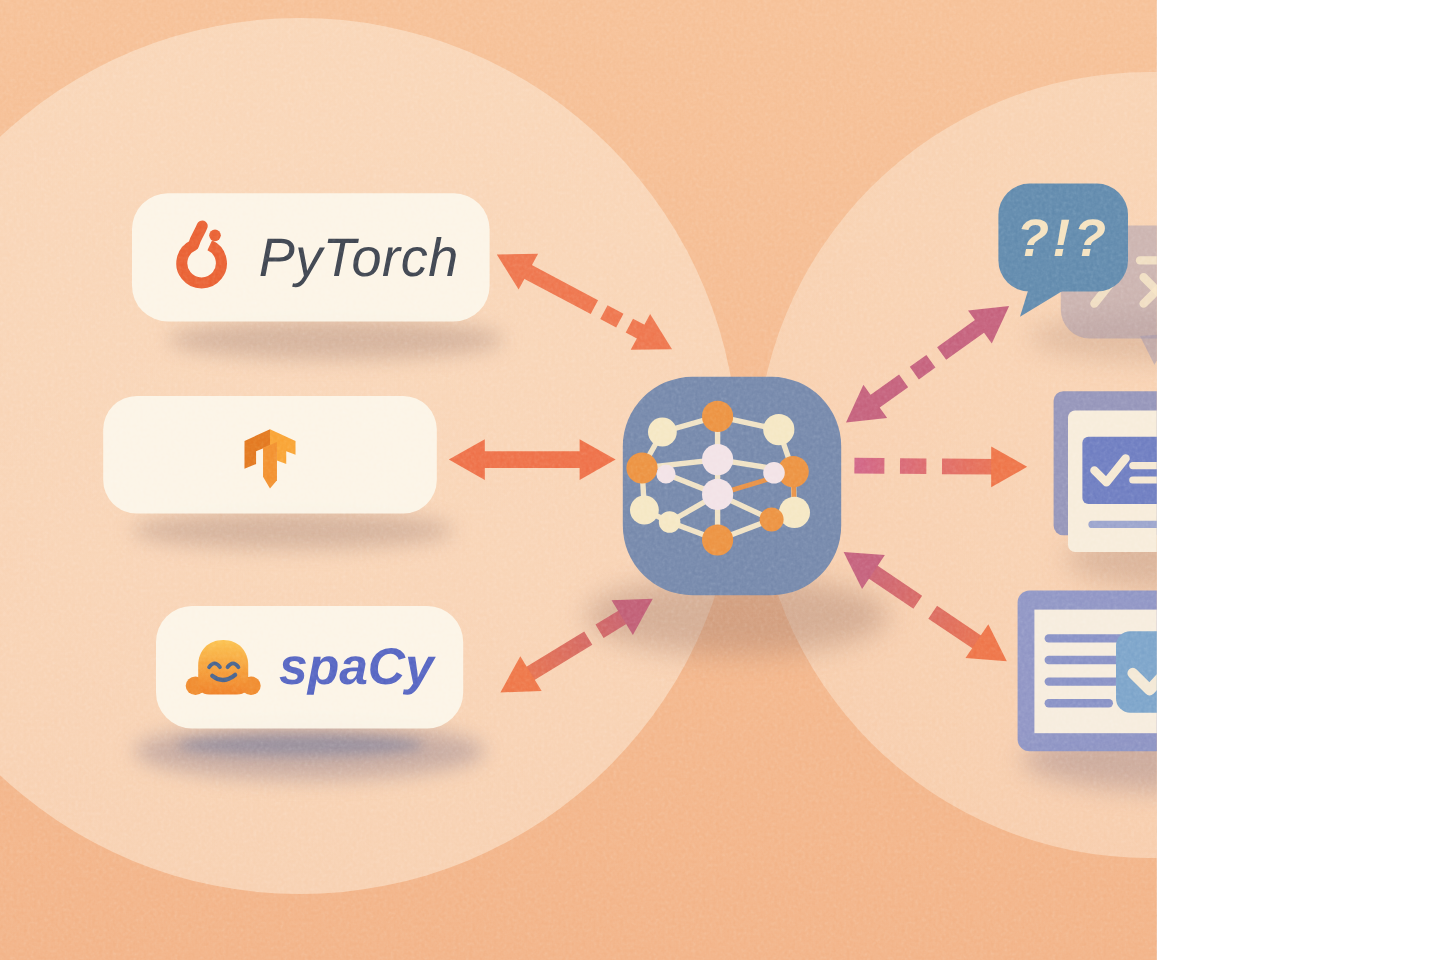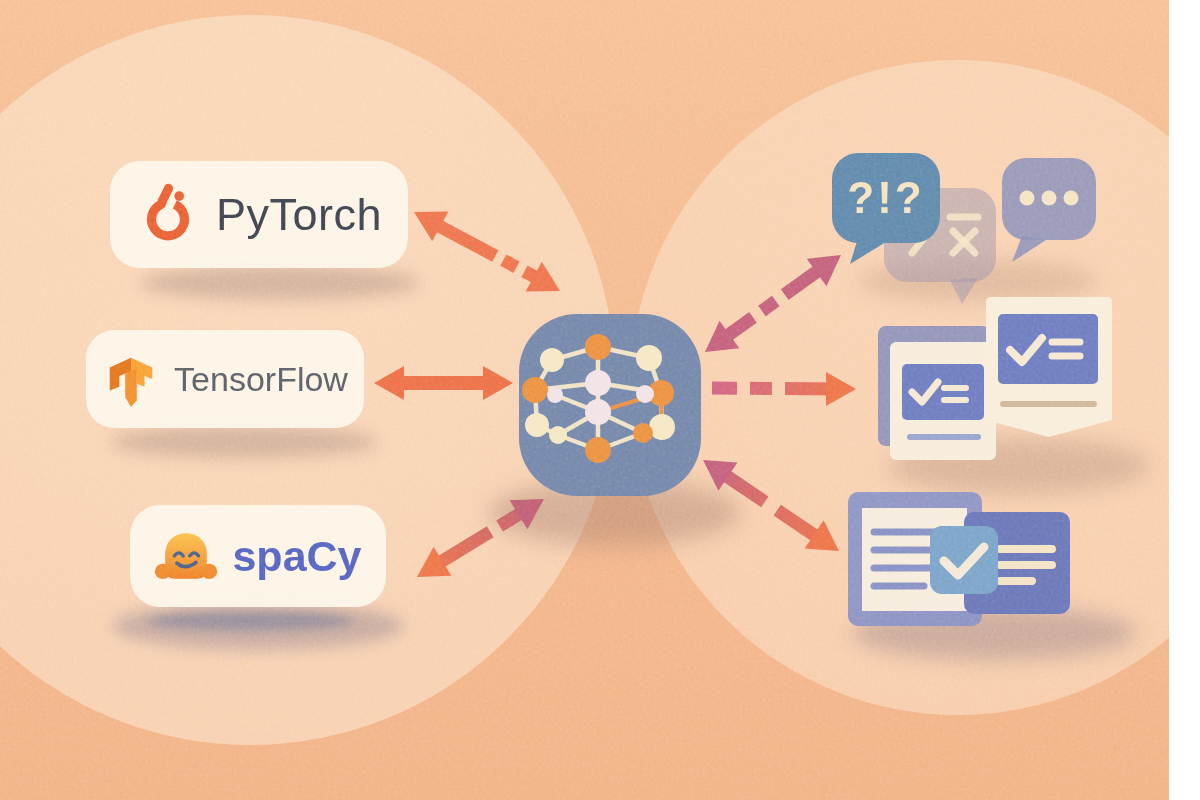--- a/index.html
+++ b/index.html
@@ -1,19 +1,20 @@
 <!DOCTYPE html>
 <html><head>
 <meta charset="utf-8">
 <style>
   html,body{margin:0;padding:0;}
   body{font-family:"Liberation Sans", sans-serif;}
   #stage{
-    position:relative;width:1169px;height:800px;overflow:hidden;
+    position:relative;width:964px;height:800px;overflow:hidden;
     background:linear-gradient(180deg,#f6c096 0%,#f4b88d 55%,#f2b286 100%);
+    font-style:italic;
   }
   .glow{position:absolute;border-radius:50%;pointer-events:none;}
   .glow-left{
     left:-115px;top:15px;width:730px;height:730px;
     background:radial-gradient(circle, rgba(252,231,209,.62) 0%, rgba(252,231,209,.55) 80%, rgba(252,231,209,0) 99%);
   }
   .glow-right{
     left:630px;top:60px;width:655px;height:655px;
     background:radial-gradient(circle, rgba(252,231,209,.55) 0%, rgba(252,231,209,.48) 80%, rgba(252,231,209,0) 99%);
   }
@@ -121,21 +122,20 @@
     </svg>
     <span class="fw-label lbl-pytorch">PyTorch</span>
   </div>
 
   <div class="card card-tf">
     <svg width="58" height="62" viewBox="0 0 60 64">
       <polygon points="8,20 30,10 30,24 18,29 18,40 8,44" fill="#e2761f"></polygon>
       <polygon points="30,10 52,20 52,32 44,29 44,40 36,37 36,26 30,24" fill="#f9a233"></polygon>
       <polygon points="24,26 36,21 36,54 30,61 24,51" fill="#f28f2e"></polygon>
     </svg>
-    <span class="fw-label lbl-tf">TensorFlow</span>
   </div>
 
   <div class="card card-spacy">
     <svg width="64" height="58" viewBox="0 0 70 64">
       <defs>
         <linearGradient id="blob" x1="0" y1="0" x2="0" y2="1">
           <stop offset="0" stop-color="#fcc14e"></stop>
             <stop offset="1" stop-color="#ef7f27"></stop>
         </linearGradient>
       </defs>

